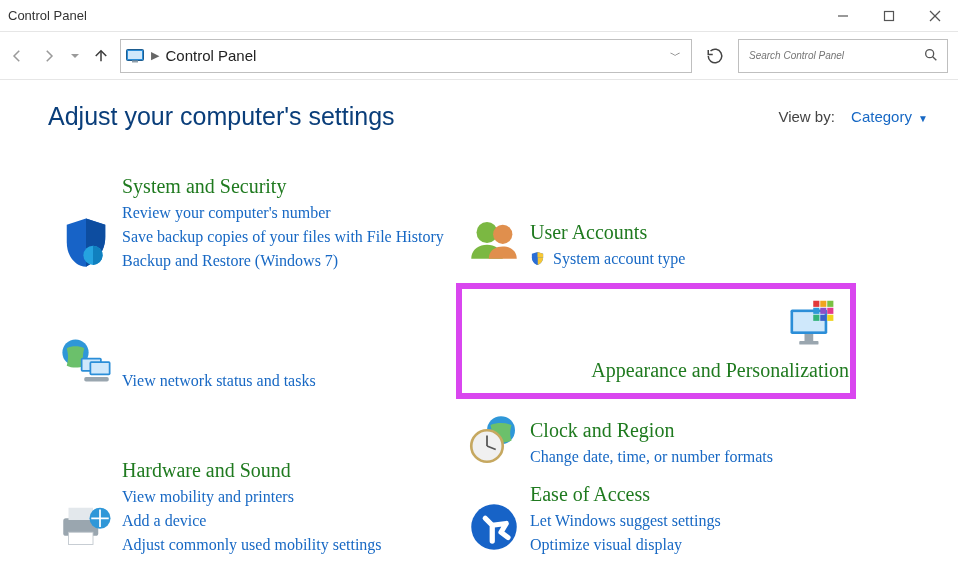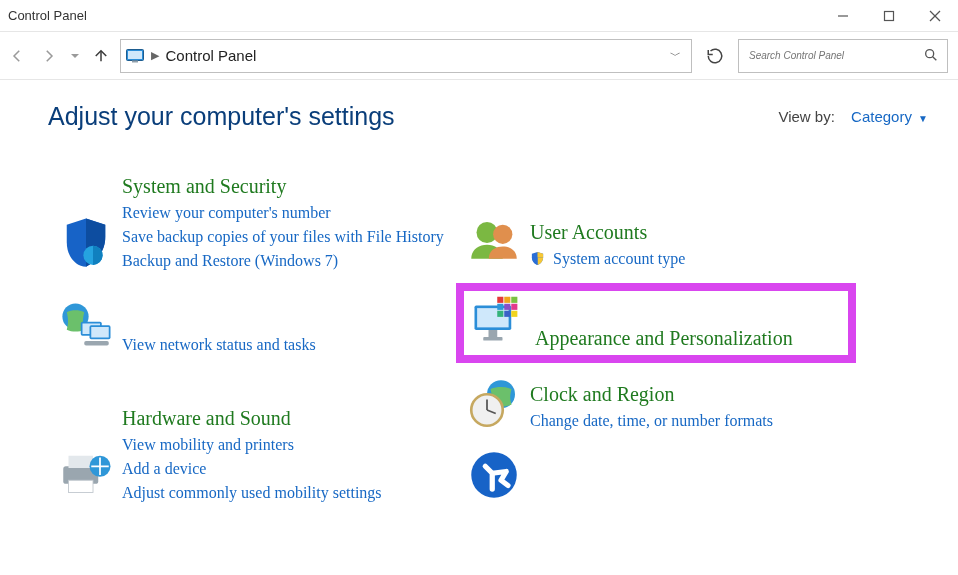--- a/index.html
+++ b/index.html
@@ -131,22 +131,23 @@
     column-gap: 8px;
     row-gap: 4px;
   }
   .cat {
     display: flex;
     padding: 6px 4px;
     align-items: flex-end;
     font-family: Liberation Serif, serif;
   }
   .cat.highlight {
-    border: 8px solid #d946ef;
-    padding: 2px 1px;
+    border: 6px solid #d946ef;
+    padding: 8px 1px;
+    flex-direction: column;
   }
   .cat-icon {
     width: 68px;
     min-width: 68px;
     height: 60px;
     display: flex;
     align-items: flex-start;
     justify-content: center;
     padding-top: 2px;
   }
@@ -381,17 +382,22 @@
       </div>
 
       <div class="cat">
         <div class="cat-icon">
           <svg width="56" height="56" viewBox="0 0 64 64">
             <circle cx="32" cy="32" r="26" fill="#1763c7"></circle>
             <path d="M22 22l8 8v18" stroke="#fff" stroke-width="6" fill="none" stroke-linecap="round"></path>
             <path d="M30 30l16-2-6 10 8 6" stroke="#fff" stroke-width="6" fill="none" stroke-linecap="round" stroke-linejoin="round"></path>
           </svg>
         </div>
+        <div class="cat-body">
+          <div class="cat-title">Ease of Access</div>
+          <a class="cat-link">Let Windows suggest settings</a>
+          <a class="cat-link">Optimize visual display</a>
+        </div>
       </div>
     </div>
 
   </div>
 </div>
 
 </body></html>

